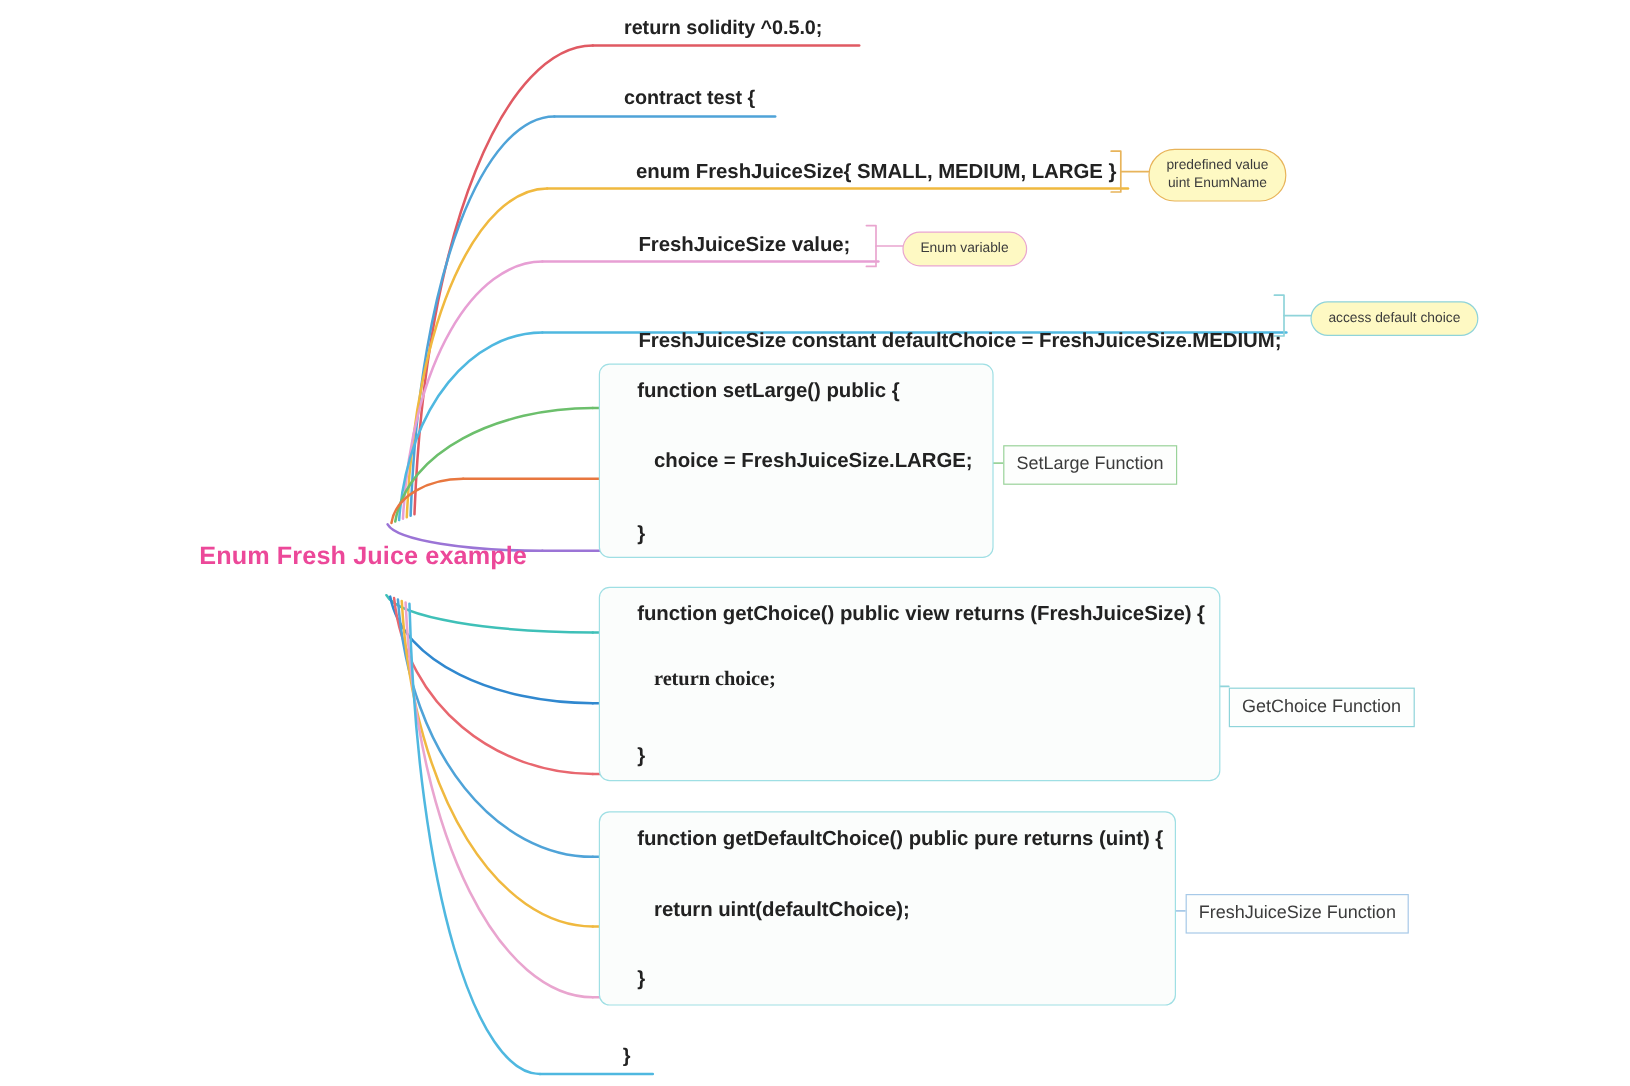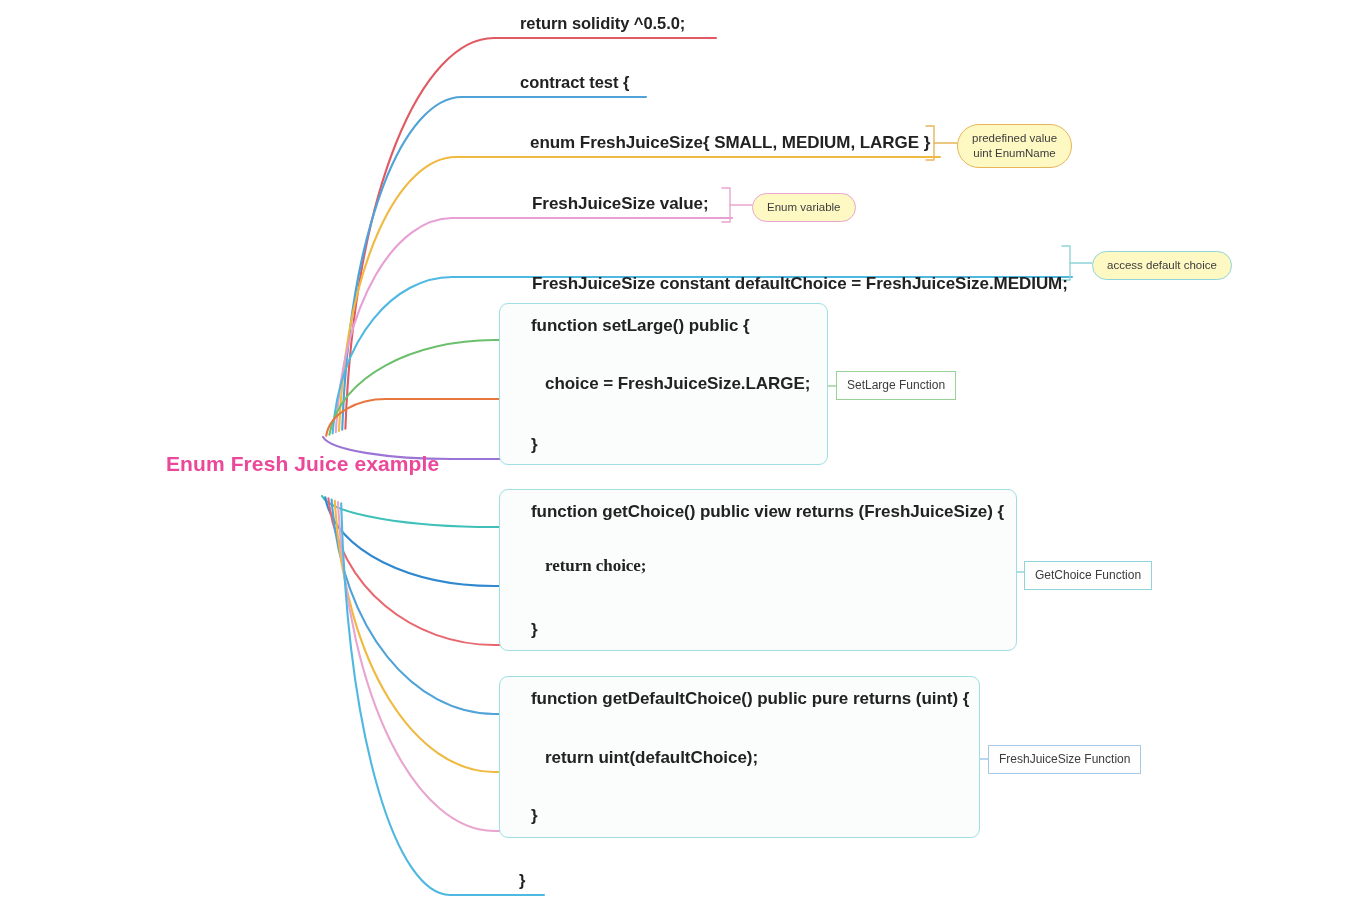--- a/index.html
+++ b/index.html
@@ -59,21 +59,21 @@
     border: 1.3px solid #9fdfe4;
     border-radius: 9px;
     background: #fbfdfc;
   }
 
   
   .callout-rect {
     position: absolute;
     border: 1.2px solid #9ad39a;
     background: #fdfefd;
-    font-size: 12px;
+    font-size: 15px;
     color: #3c3c3c;
     padding: 6px 10px;
     white-space: nowrap;
     line-height: 1.25;
   }
 
   
   .callout-pill {
     position: absolute;
     border: 1.2px solid #e8b45a;
@@ -167,21 +167,21 @@
       </div>
       <div class="callout-pill" style="left: 752px; top: 193px; border-color: rgb(233, 165, 207); text-align: center;">
         <div>Enum variable</div>
       </div>
       <div class="callout-pill" style="left: 1092px; top: 251px; border-color: rgb(143, 212, 218); text-align: center;">
         <div>access default choice</div>
       </div>
       <div class="callout-rect" style="left: 836px; top: 371px; border-color: rgb(154, 211, 154);">
         <div>SetLarge Function</div>
       </div>
-      <div class="callout-rect" style="left: 1024px; top: 561px; border-color: rgb(143, 212, 218);">
+      <div class="callout-rect" style="left: 1024px; top: 573px; border-color: rgb(143, 212, 218);">
         <div>GetChoice Function</div>
       </div>
       <div class="callout-rect" style="left: 988px; top: 745px; border-color: rgb(167, 201, 232);">
         <div>FreshJuiceSize Function</div>
       </div>
     </div>
 
 </div>
 
 </body></html>

